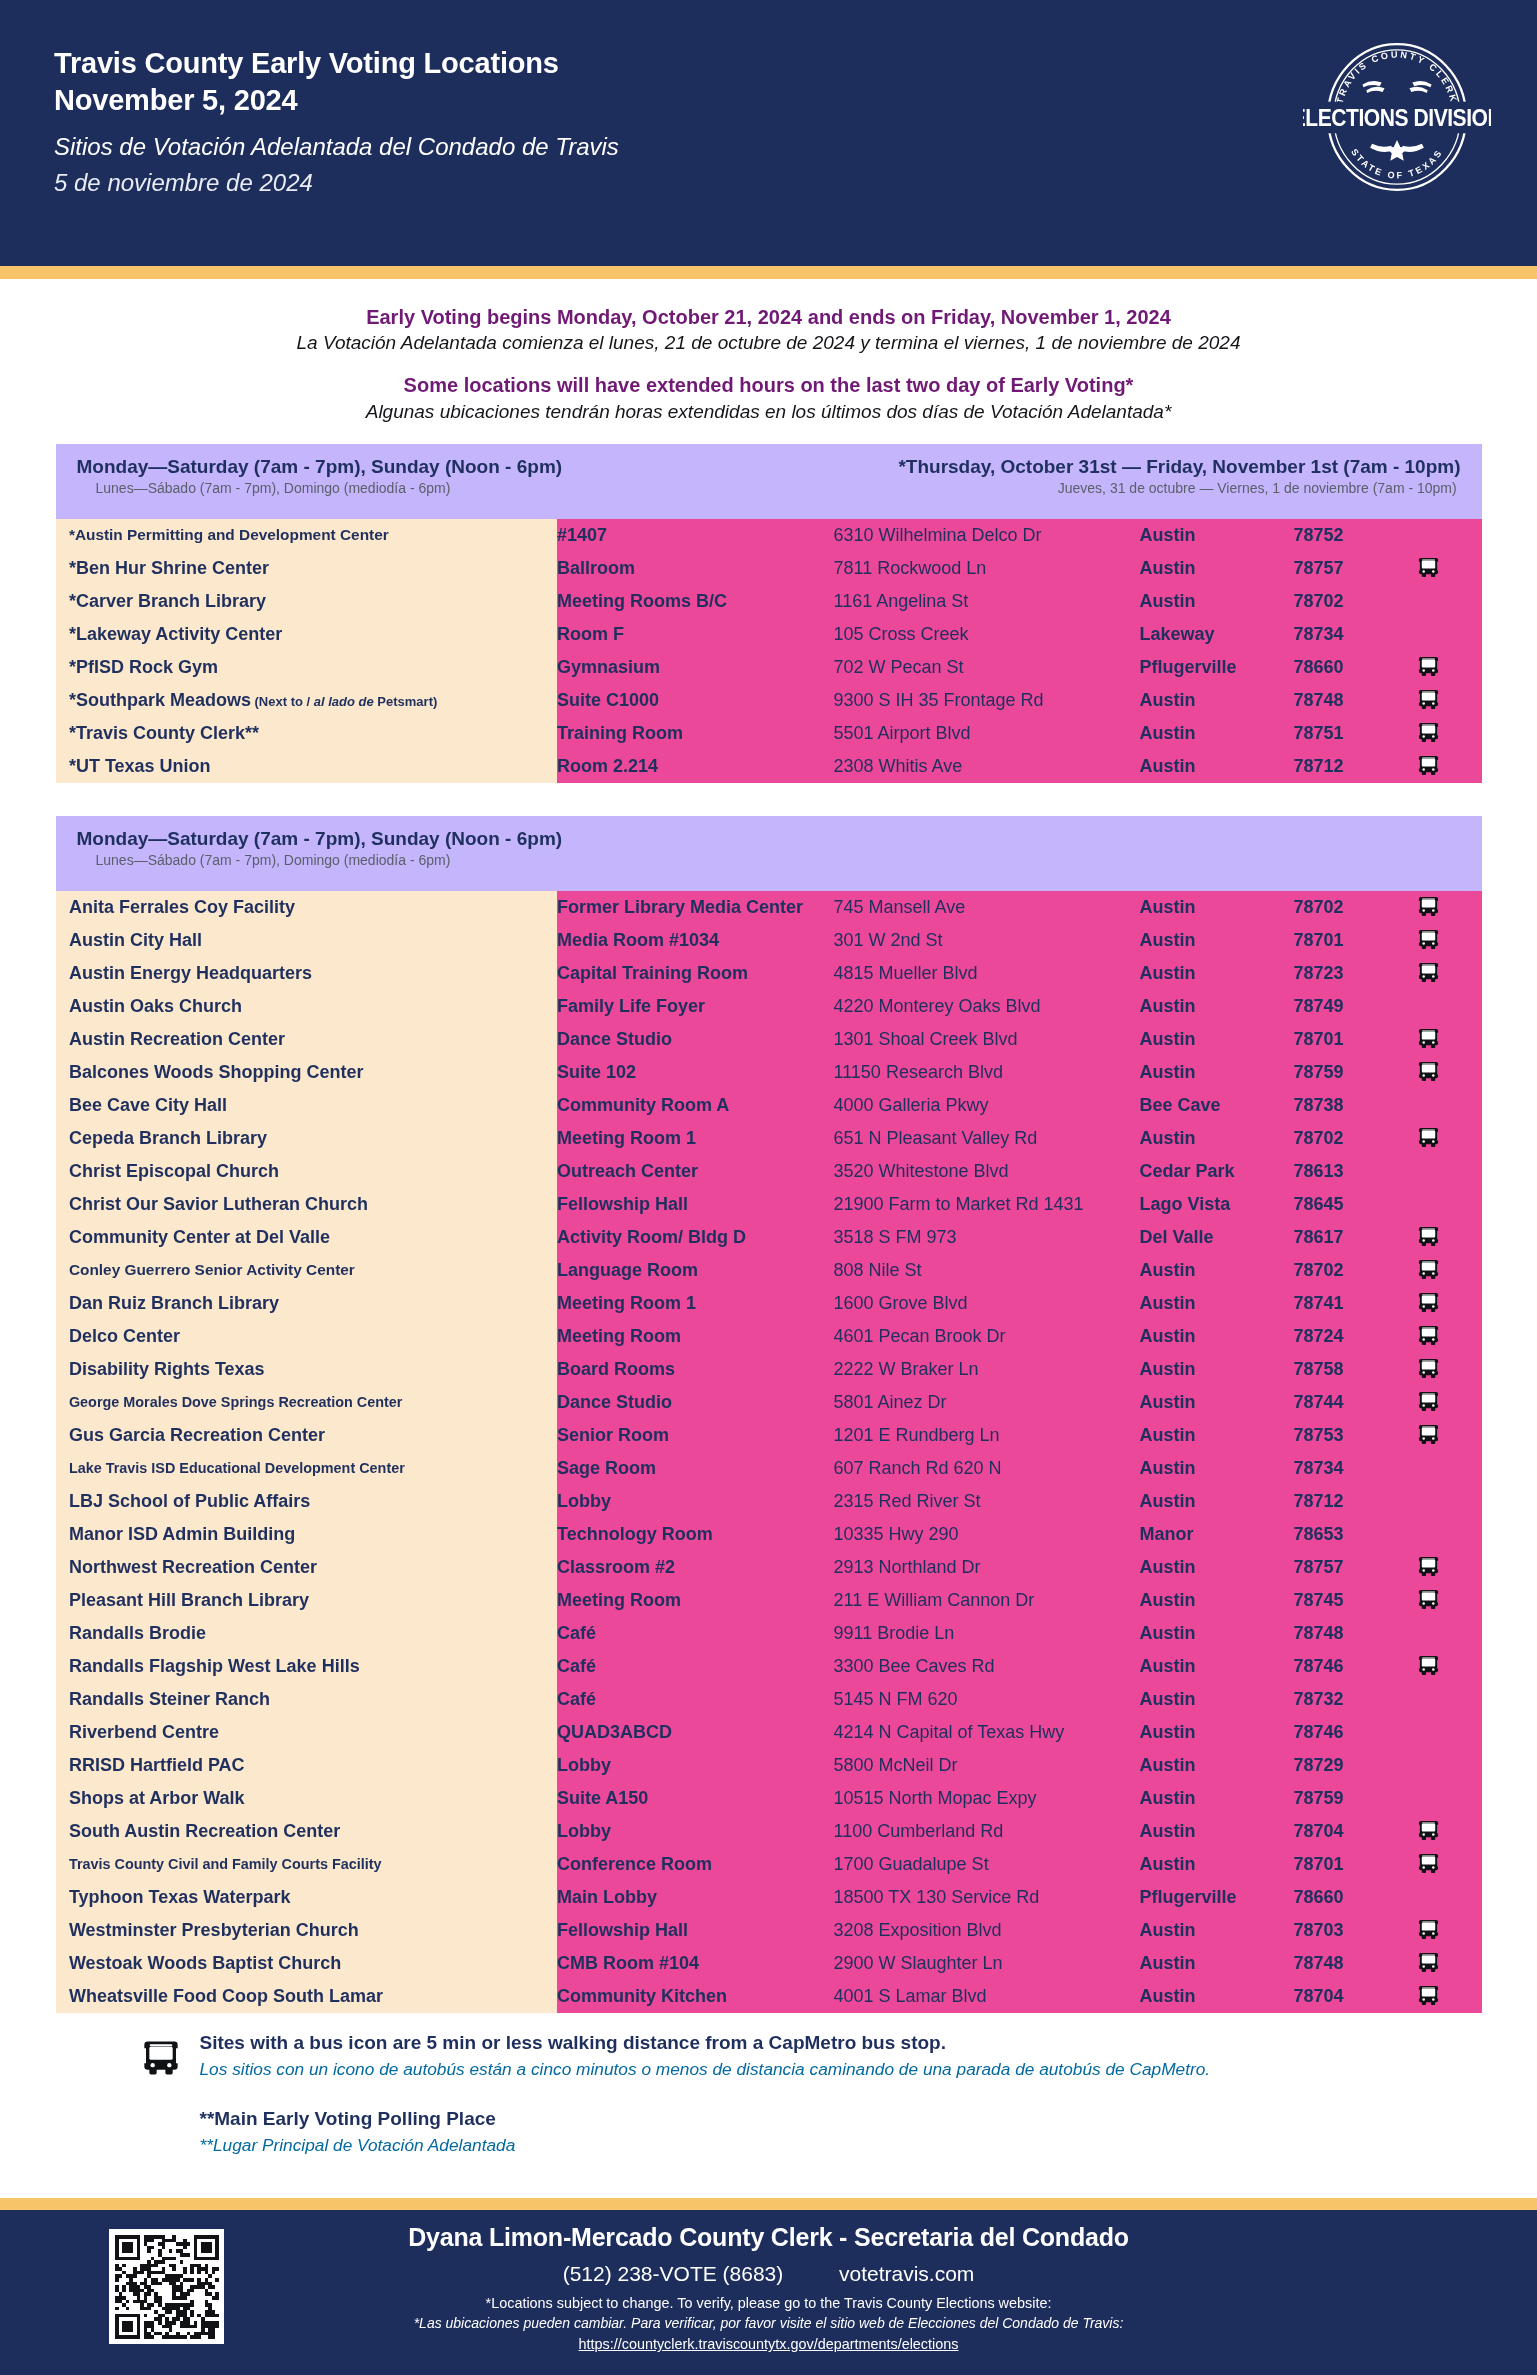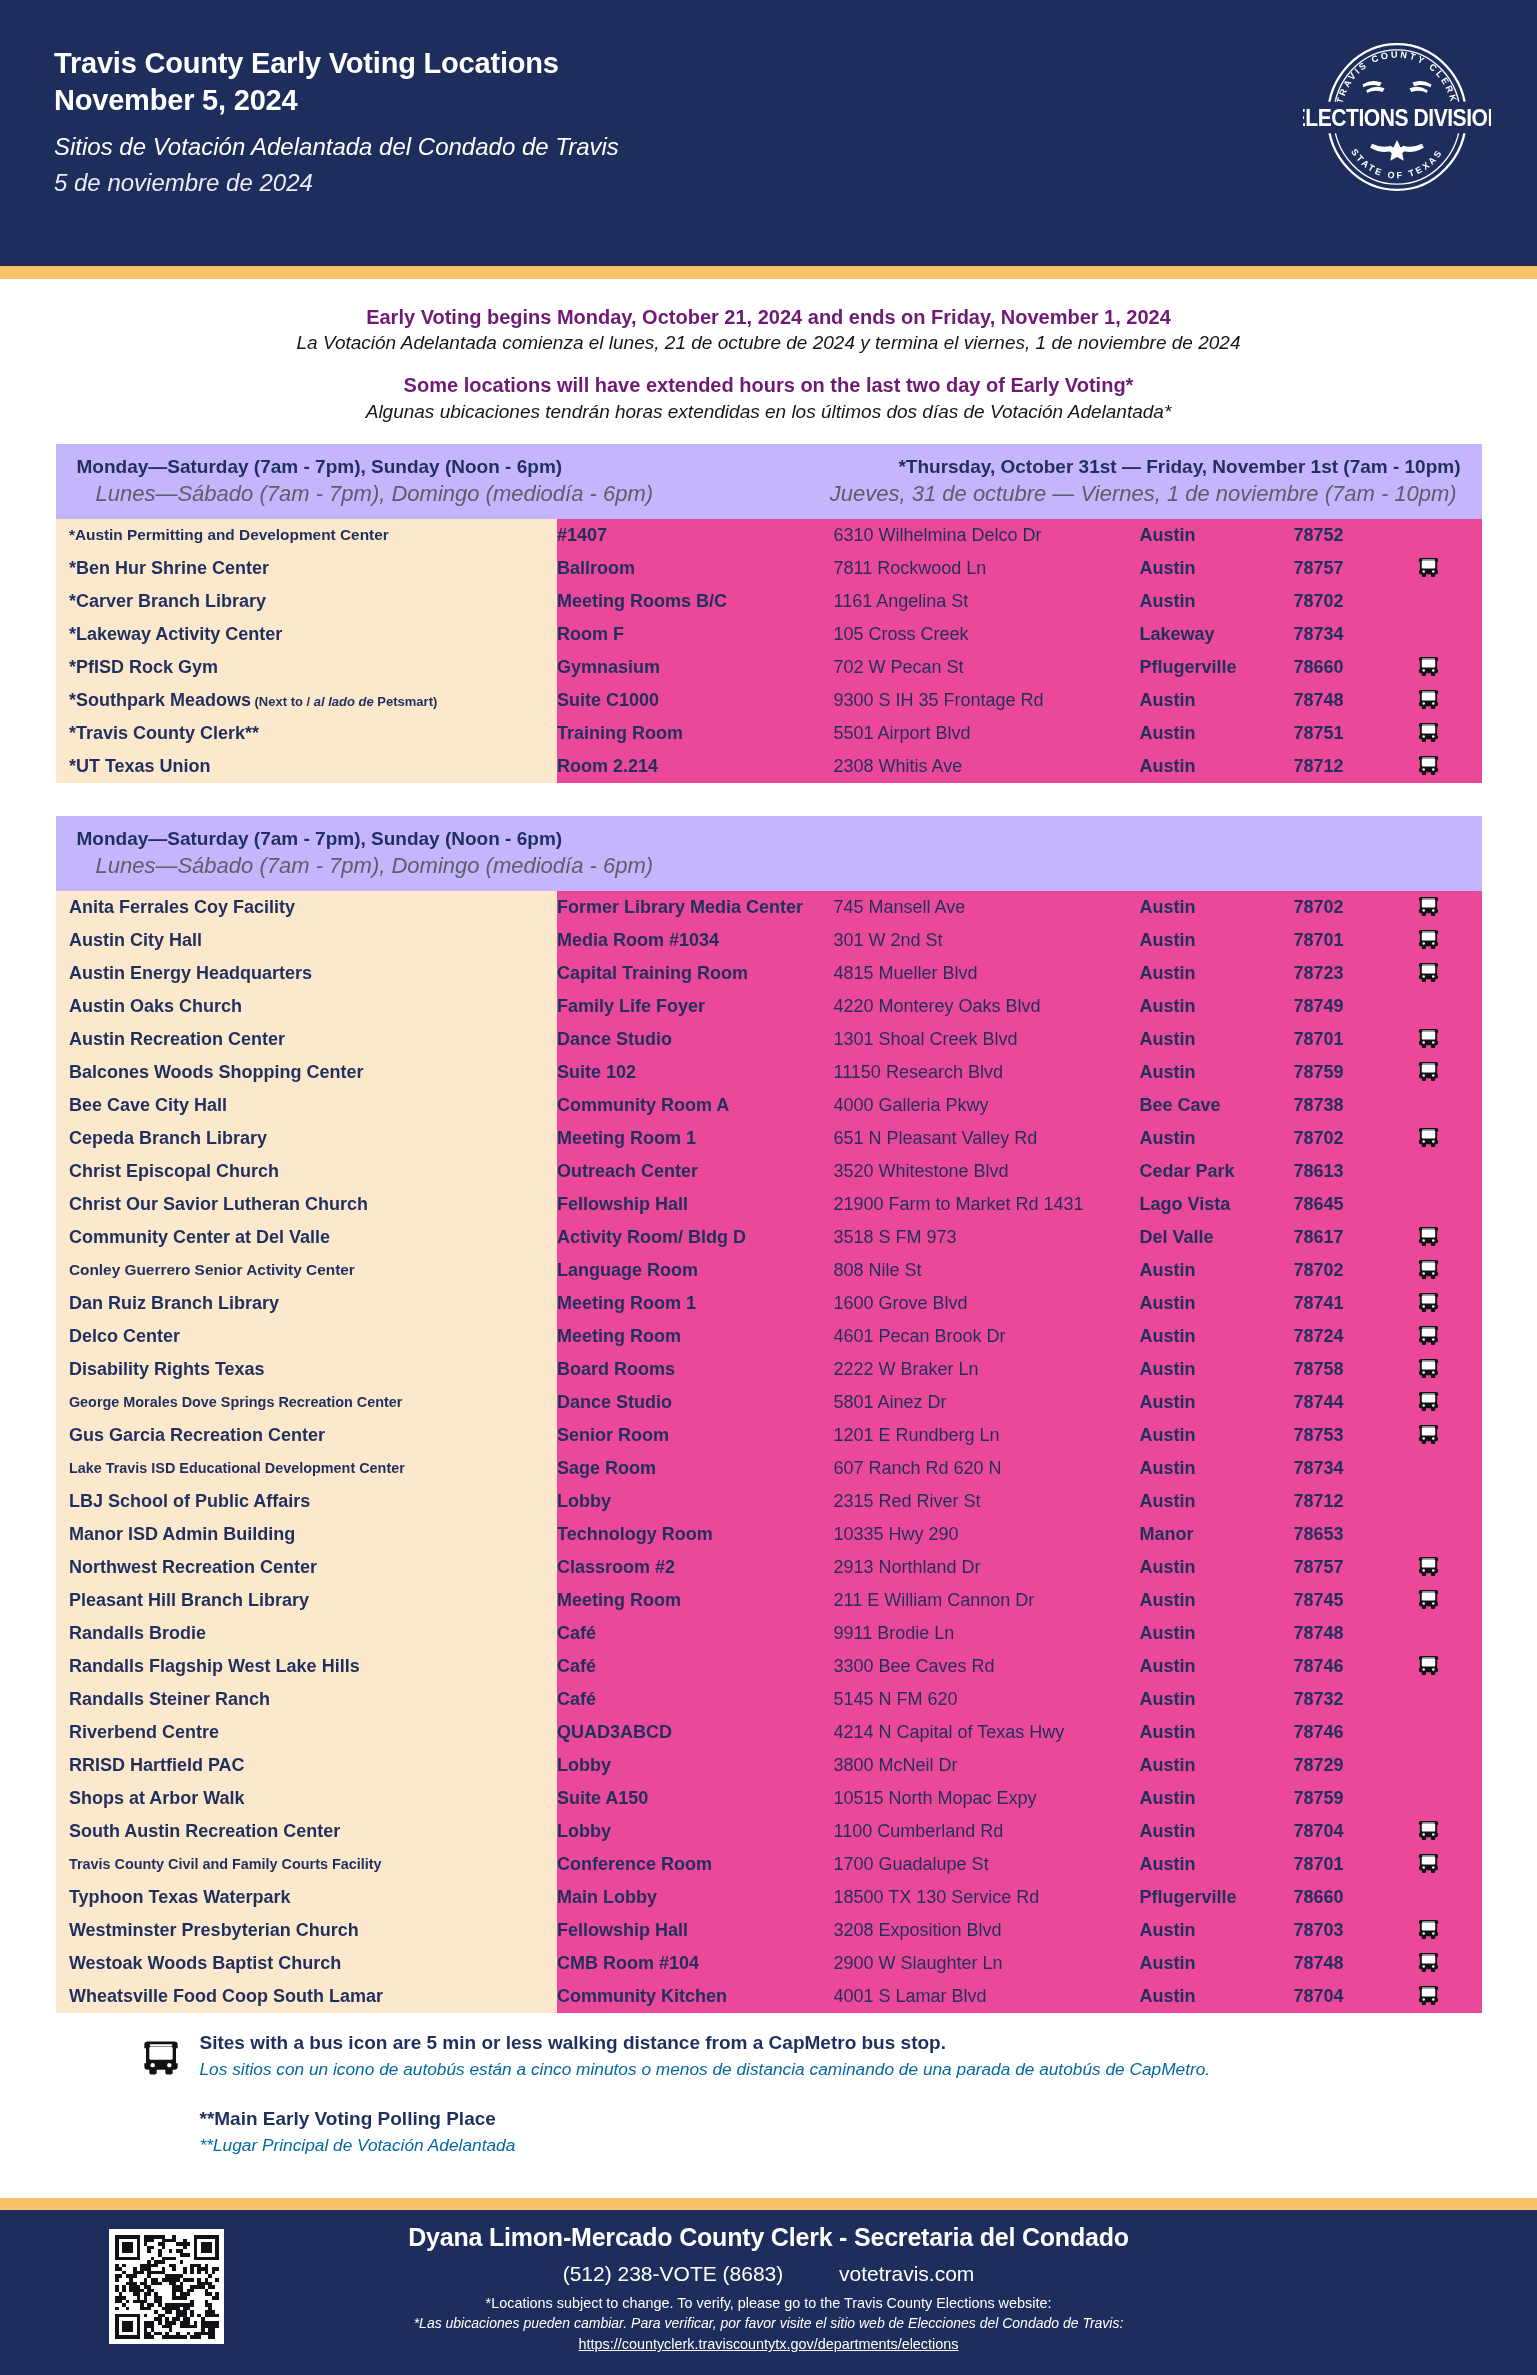--- a/index.html
+++ b/index.html
@@ -55,21 +55,21 @@
   .tbl-block { margin-top: 19px; }
 
   .band {
     background: #c4b5fd;
     position: relative;
     height: 75px;
   }
   .band .band-left { position:absolute; left: 21px; top: 9.6px; }
   .band .band-right { position:absolute; right: 21px; top: 9.6px; text-align: right;}
   .band .h-en { font-size: 19px; font-weight: bold; color:#1f2f5e; line-height:1.35; }
-  .band .h-es { font-size: 22px; font-style: italic; color:#5a5f68; line-height:1.35; padding-left: 19px;}
+  .band .h-es { font-size: 14px; color:#5a5f68; line-height:1.35; padding-left: 19px;}
   .band-right .h-es { padding-left:0; padding-right: 3.8px;}
 
   .rows { position: relative; background: #ec4899; }
   .rows .peachcol {
     position: absolute; left: 0; top: 0; width: 501px; height: 100%;
     background: #fce9cd;
   }
   .row {
     position: relative;
     display: flex;
@@ -624,21 +624,21 @@
             <div class="c-name">Riverbend Centre</div>
             <div class="c-room">QUAD3ABCD</div>
             <div class="c-addr">4214 N Capital of Texas Hwy</div>
             <div class="c-city">Austin</div>
             <div class="c-zip">78746</div>
             <div class="c-bus"></div>
           </div>
           <div class="row">
             <div class="c-name">RRISD Hartfield PAC</div>
             <div class="c-room">Lobby</div>
-            <div class="c-addr">3800 McNeil Dr</div>
+            <div class="c-addr">5800 McNeil Dr</div>
             <div class="c-city">Austin</div>
             <div class="c-zip">78729</div>
             <div class="c-bus"></div>
           </div>
           <div class="row">
             <div class="c-name">Shops at Arbor Walk</div>
             <div class="c-room">Suite A150</div>
             <div class="c-addr">10515 North Mopac Expy</div>
             <div class="c-city">Austin</div>
             <div class="c-zip">78759</div>

